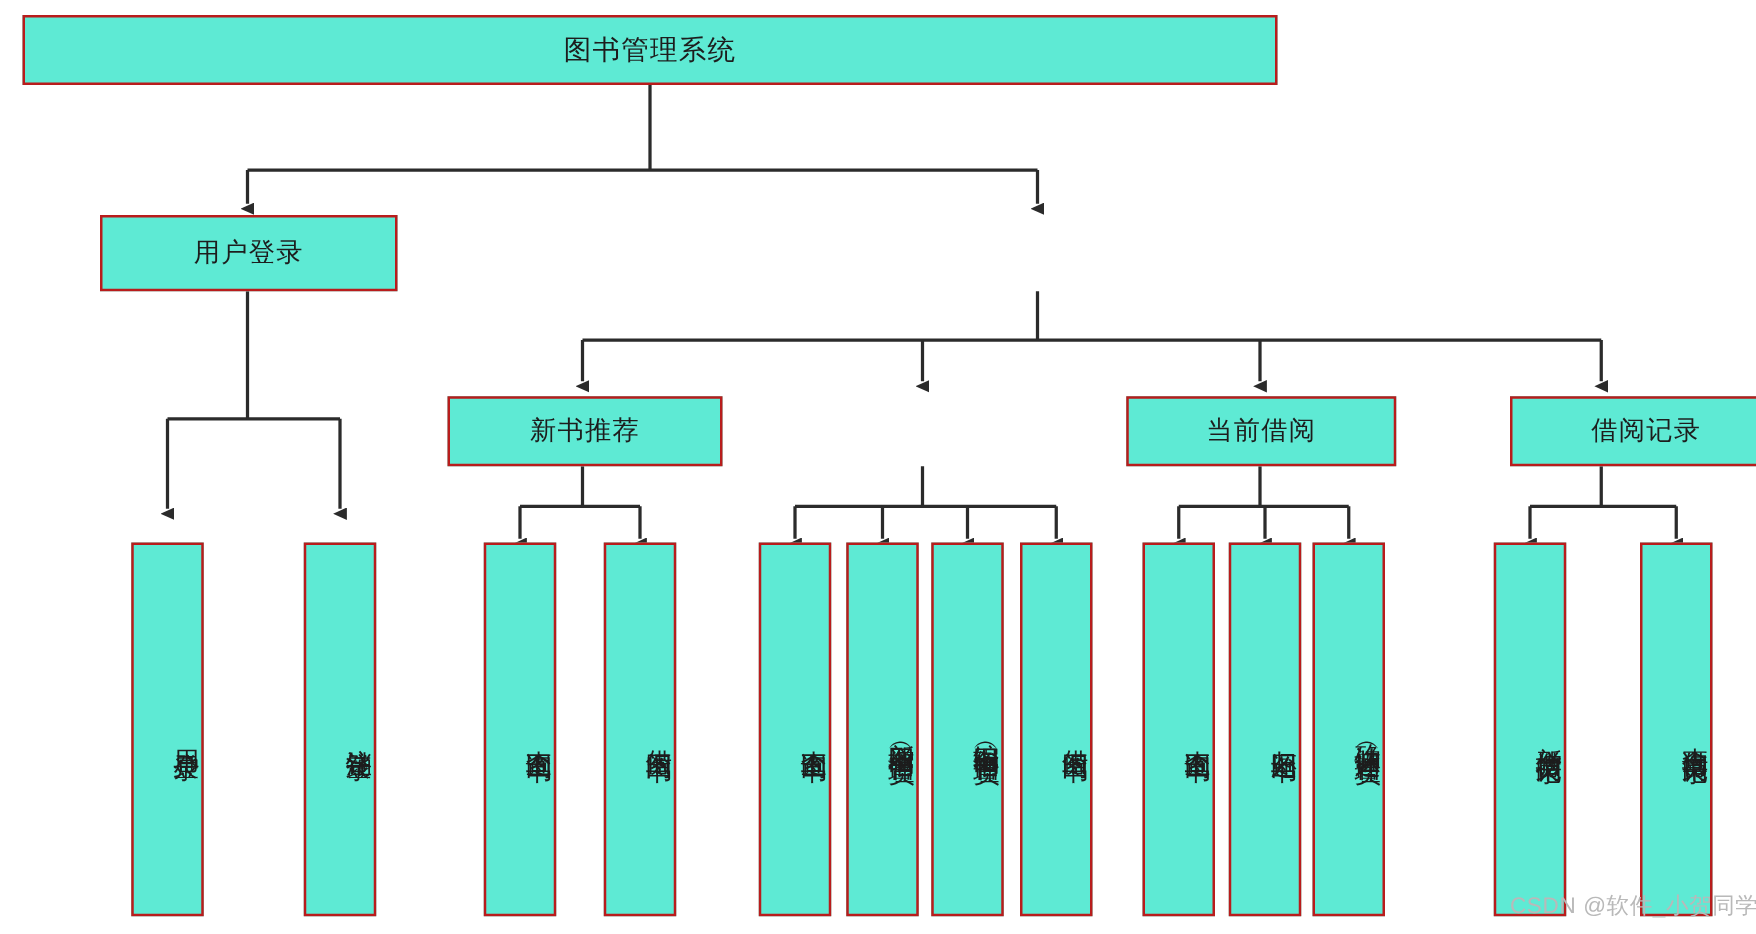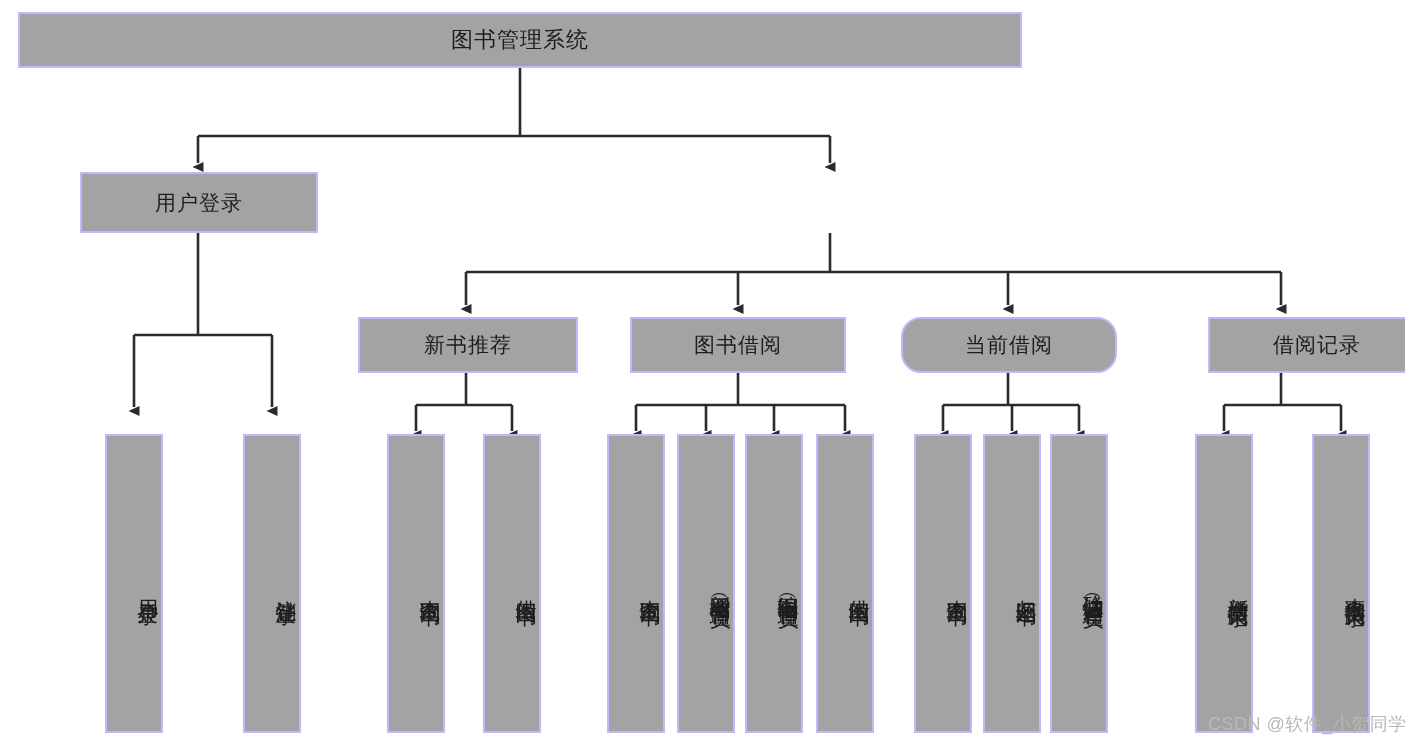--- a/index.html
+++ b/index.html
@@ -22,22 +22,22 @@
     position: absolute;
     left: 0;
     top: 0;
     width: 1405px;
     height: 747px;
     pointer-events: none;
   }
   .node {
     position: absolute;
     box-sizing: border-box;
-    background: #a3a3a3;
-    border: 2px solid #c4b5fd;
+    background: #5eead4;
+    border: 2px solid #b91c1c;
     display: flex;
     align-items: center;
     justify-content: center;
     color: #1d1d1d;
     z-index: 2;
   }
   .node-h {
     font-size: 21px;
     letter-spacing: 1px;
     line-height: 1.2;
@@ -137,24 +137,21 @@
     <span>图书管理系统</span>
   </div>
 
   <div class="node node-h" style="left:80px; top:172px; width:238px; height:61px;">
     <span>用户登录</span>
   </div>
 
   <div class="node node-h" style="left:358px; top:317px; width:220px; height:56px;">
     <span>新书推荐</span>
   </div>
-  <div class="node node-h" style="left:630px; top:317px; width:216px; height:56px;">
-    <span>图书借阅</span>
-  </div>
-  <div class="node node-h" style="left:901px; top:317px; width:216px; height:56px;border-radius:20px;">
+  <div class="node node-h" style="left:901px; top:317px; width:216px; height:56px;">
     <span>当前借阅</span>
   </div>
   <div class="node node-h" style="left:1172px; top:317px; width:218px; height:56px;margin-left:36px;">
     <span>借阅记录</span>
   </div>
 
   <div class="node node-v" style="left:105px; top:434px; width:58px; height:299px;">
     <span class="vtext">用户登录</span>
   </div>
   <div class="node node-v" style="left:243px; top:434px; width:58px; height:299px;">

